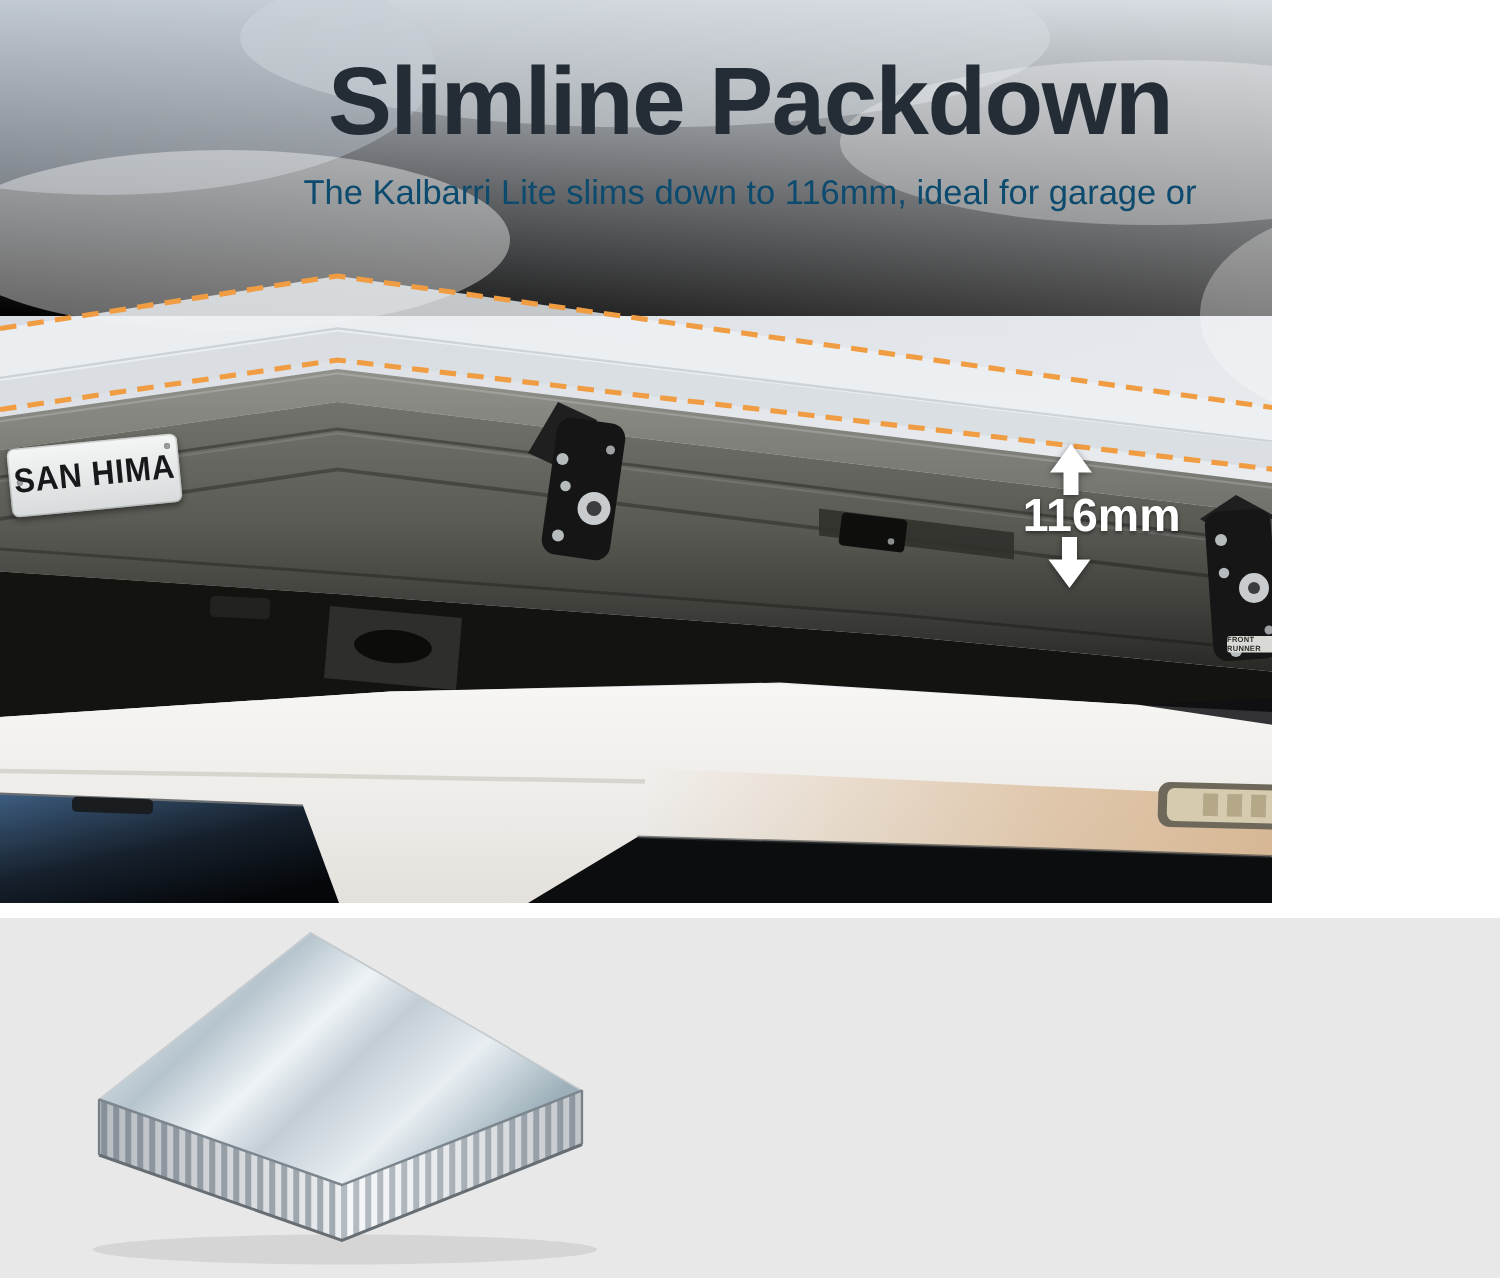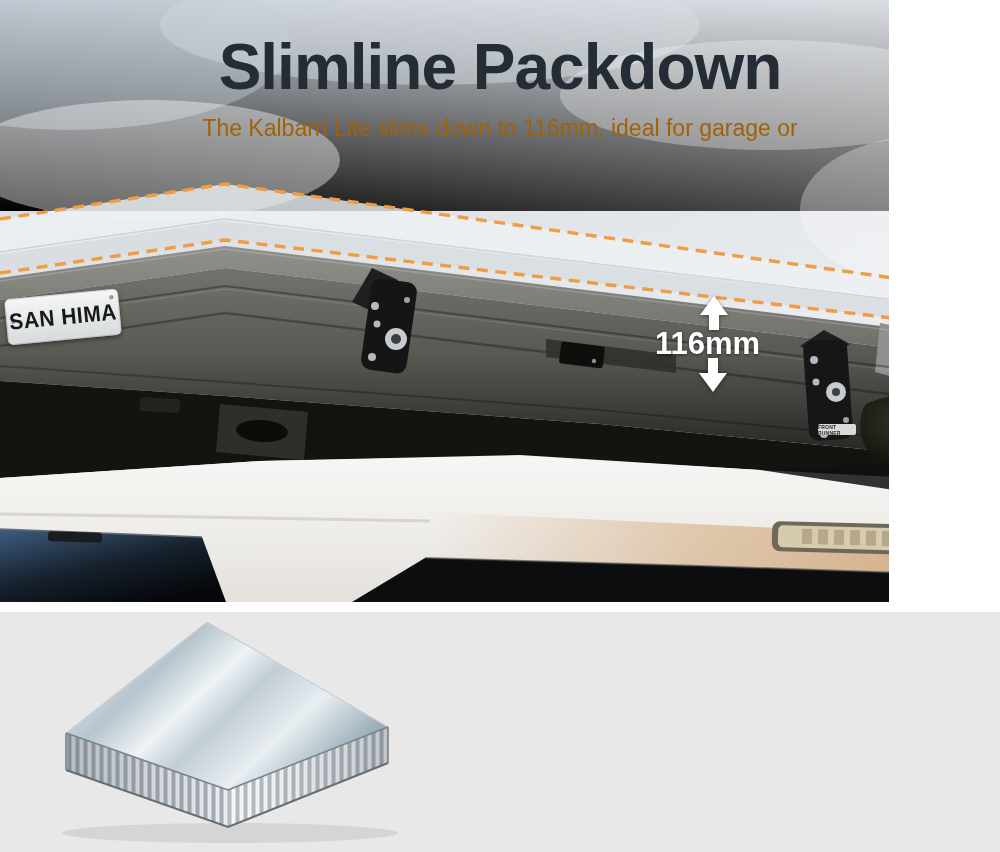--- a/index.html
+++ b/index.html
@@ -1,37 +1,37 @@
 <!DOCTYPE html>
 <html><head>
 <meta charset="utf-8">
 <style>
   html,body{margin:0;padding:0;background:#ffffff;}
   .page{position:relative;width:1000px;height:852px;overflow:hidden;background:#ffffff;
         font-family:"Liberation Sans",sans-serif;}
   
-  .hero{position:absolute;left:0;top:0;width:889px;height:602px;overflow:hidden;}
+  .hero{position:absolute;left:0;top:0;width:820px;height:602px;overflow:hidden;padding-left:28px;}
   .scene{position:absolute;left:0;top:0;width:1000px;height:602px;display:block;}
   .headline{position:absolute;left:0;top:34px;width:1000px;text-align:center;}
   .title{margin:0;font-size:64px;font-weight:700;letter-spacing:-1px;color:#242d36;line-height:1.05;}
-  .subtitle{margin:10px 0 0 0;font-size:23px;line-height:34px;color:#a16207;font-weight:400;}
+  .subtitle{margin:10px 0 0 0;font-size:23px;line-height:34px;color:#0c4a6e;font-weight:400;}
   .subtitle span{display:block;}
   .brand-plate{position:absolute;left:6px;top:294px;width:114px;height:46px;
       background:linear-gradient(180deg,#f4f6f6,#d8dbdb);border-radius:5px;
       transform:rotate(-5.5deg);box-shadow:0 2px 4px rgba(0,0,0,.45), inset 0 0 0 1px rgba(0,0,0,.15);
       display:flex;align-items:center;justify-content:center;}
   .brand-plate::before,.brand-plate::after{content:"";position:absolute;width:4px;height:4px;border-radius:50%;
       background:#9aa0a2;box-shadow:inset 0 0 1px #555;}
   .brand-plate::before{left:5px;top:50%;margin-top:-2px;}
   .brand-plate::after{right:5px;top:6px;}
   .brand-plate span{font-weight:700;font-size:21px;letter-spacing:.5px;color:#17181a;transform:scaleY(1.08);}
   .rack-label{position:absolute;left:818px;top:424px;width:38px;height:11px;background:#d9d9d5;
       border-radius:2px;font-size:5px;font-weight:700;color:#2b2b28;display:flex;align-items:center;
       justify-content:center;letter-spacing:.2px;overflow:hidden;}
-  .dimension-label{position:absolute;left:655px;top:326px;width:132px;text-align:left;
+  .dimension-label{position:absolute;left:655px;top:326px;width:132px;text-align:right;
       font-size:31px;font-weight:700;color:#ffffff;text-shadow:0 1px 3px rgba(0,0,0,.5);}
   .arrow{position:absolute;filter:drop-shadow(0 1px 2px rgba(0,0,0,.45));}
   .arrow-up{left:699px;top:296px;}
   .arrow-down{left:698px;top:358px;}
   
   .info{position:absolute;left:0;top:612px;width:1000px;height:240px;background:#e8e8e8;}
   .panel-svg{position:absolute;left:30px;top:2px;display:block;}
 </style>
 </head>
 <body>

